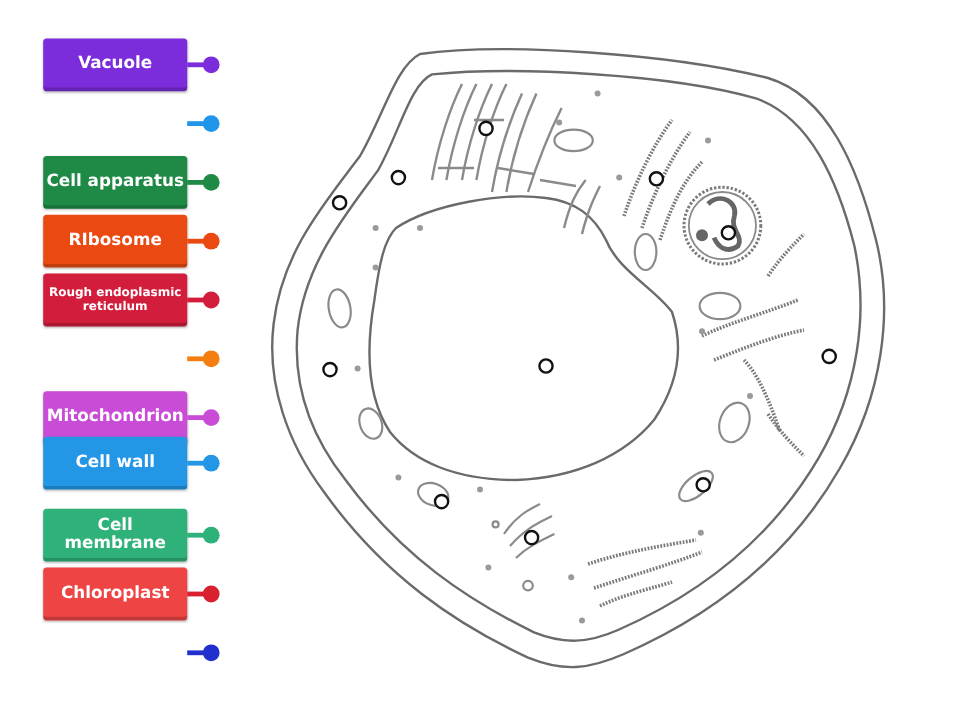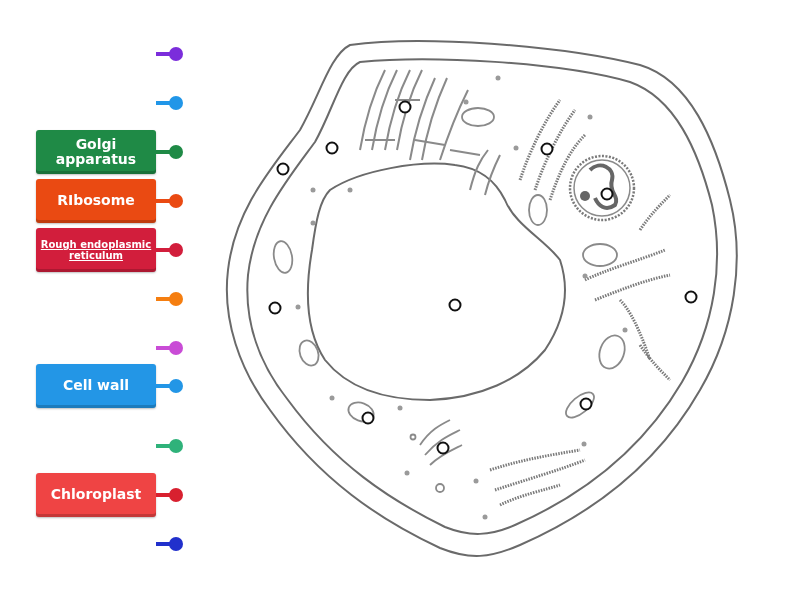--- a/index.html
+++ b/index.html
@@ -8,21 +8,21 @@
     .label-row { position: absolute; left: 0; width: 160px; height: 44px; }
     .label-btn {
       position: absolute; left: 0; top: 0; width: 120px; height: 44px;
       border-radius: 3px; color: #fff; font-weight: bold; text-align: center;
       display: flex; align-items: center; justify-content: center;
       box-shadow: inset 0 -3px 0 rgba(0,0,0,0.18), 0 1px 2px rgba(0,0,0,0.25);
       cursor: grab; line-height: 1.1; padding: 0 2px; box-sizing: border-box;
     }
     .label-btn span { display: block; }
     .fs-big { font-size: 14px; }
-    .fs-small { font-size: 10px; text-decoration: underline; }
+    .fs-small { font-size: 10px; }
     .fs-tiny { font-size: 9.5px; }
     .connector { position: absolute; left: 120px; top: 20px; width: 16px; height: 4px; }
     .knob { position: absolute; left: 133px; top: 15px; width: 14px; height: 14px; border-radius: 50%; }
     .diagram { position: absolute; left: 0; top: 0; width: 800px; height: 600px; }
     .drop-target { position: absolute; width: 9px; height: 9px; border: 2.6px solid #111; border-radius: 50%; background: #fff; transform: translate(-50%, -50%); cursor: pointer; }
   </style>
 </head>
 <body>
 
 <svg class="diagram" viewBox="0 0 800 600" xmlns="http://www.w3.org/2000/svg">
@@ -92,30 +92,33 @@
       <circle cx="585" cy="276" r="2.5"></circle>
     <circle cx="625" cy="330" r="2.5"></circle>
       <circle cx="584" cy="444" r="2.5"></circle>
     <circle cx="516" cy="148" r="2.5"></circle>
       <circle cx="590" cy="117" r="2.5"></circle>
   </g>
 </svg>
 
 <div class="labels">
   <div class="label-row" style="top:0px">
+    <div class="label-btn fs-big" style="background:#7b2ddb">
+        <span>Vacuole</span>
+      </div>
     <div class="connector" style="background:#7b2ddb"></div>
     <div class="knob" style="background:#7b2ddb"></div>
   </div>
   <div class="label-row" style="top:49px">
     <div class="connector" style="background:#2196e8"></div>
     <div class="knob" style="background:#2196e8"></div>
   </div>
   <div class="label-row" style="top:98px">
     <div class="label-btn fs-big" style="background:#1f8a46">
-        <span>Golgi apparatus</span>
+        <span>Cell apparatus</span>
       </div>
     <div class="connector" style="background:#1f8a46"></div>
     <div class="knob" style="background:#1f8a46"></div>
   </div>
   <div class="label-row" style="top:147px">
     <div class="label-btn fs-big" style="background:#ea4a12">
         <span>RIbosome</span>
       </div>
     <div class="connector" style="background:#ea4a12"></div>
     <div class="knob" style="background:#ea4a12"></div>
@@ -125,31 +128,37 @@
         <span>Rough endoplasmic reticulum</span>
       </div>
     <div class="connector" style="background:#d21e3c"></div>
     <div class="knob" style="background:#d21e3c"></div>
   </div>
   <div class="label-row" style="top:245px">
     <div class="connector" style="background:#f57e10"></div>
     <div class="knob" style="background:#f57e10"></div>
   </div>
   <div class="label-row" style="top:294px">
+    <div class="label-btn fs-big" style="background:#c94cd6">
+        <span>Mitochondrion</span>
+      </div>
     <div class="connector" style="background:#c94cd6"></div>
     <div class="knob" style="background:#c94cd6"></div>
   </div>
   <div class="label-row" style="top:332px">
     <div class="label-btn fs-big" style="background:#2396e6">
         <span>Cell wall</span>
       </div>
     <div class="connector" style="background:#2396e6"></div>
     <div class="knob" style="background:#2396e6"></div>
   </div>
   <div class="label-row" style="top:392px">
+    <div class="label-btn fs-big" style="background:#2fb27a">
+        <span>Cell membrane</span>
+      </div>
     <div class="connector" style="background:#2fb27a"></div>
     <div class="knob" style="background:#2fb27a"></div>
   </div>
   <div class="label-row" style="top:441px">
     <div class="label-btn fs-big" style="background:#ef4444">
         <span>Chloroplast</span>
       </div>
     <div class="connector" style="background:#d8202f"></div>
     <div class="knob" style="background:#d8202f"></div>
   </div>

